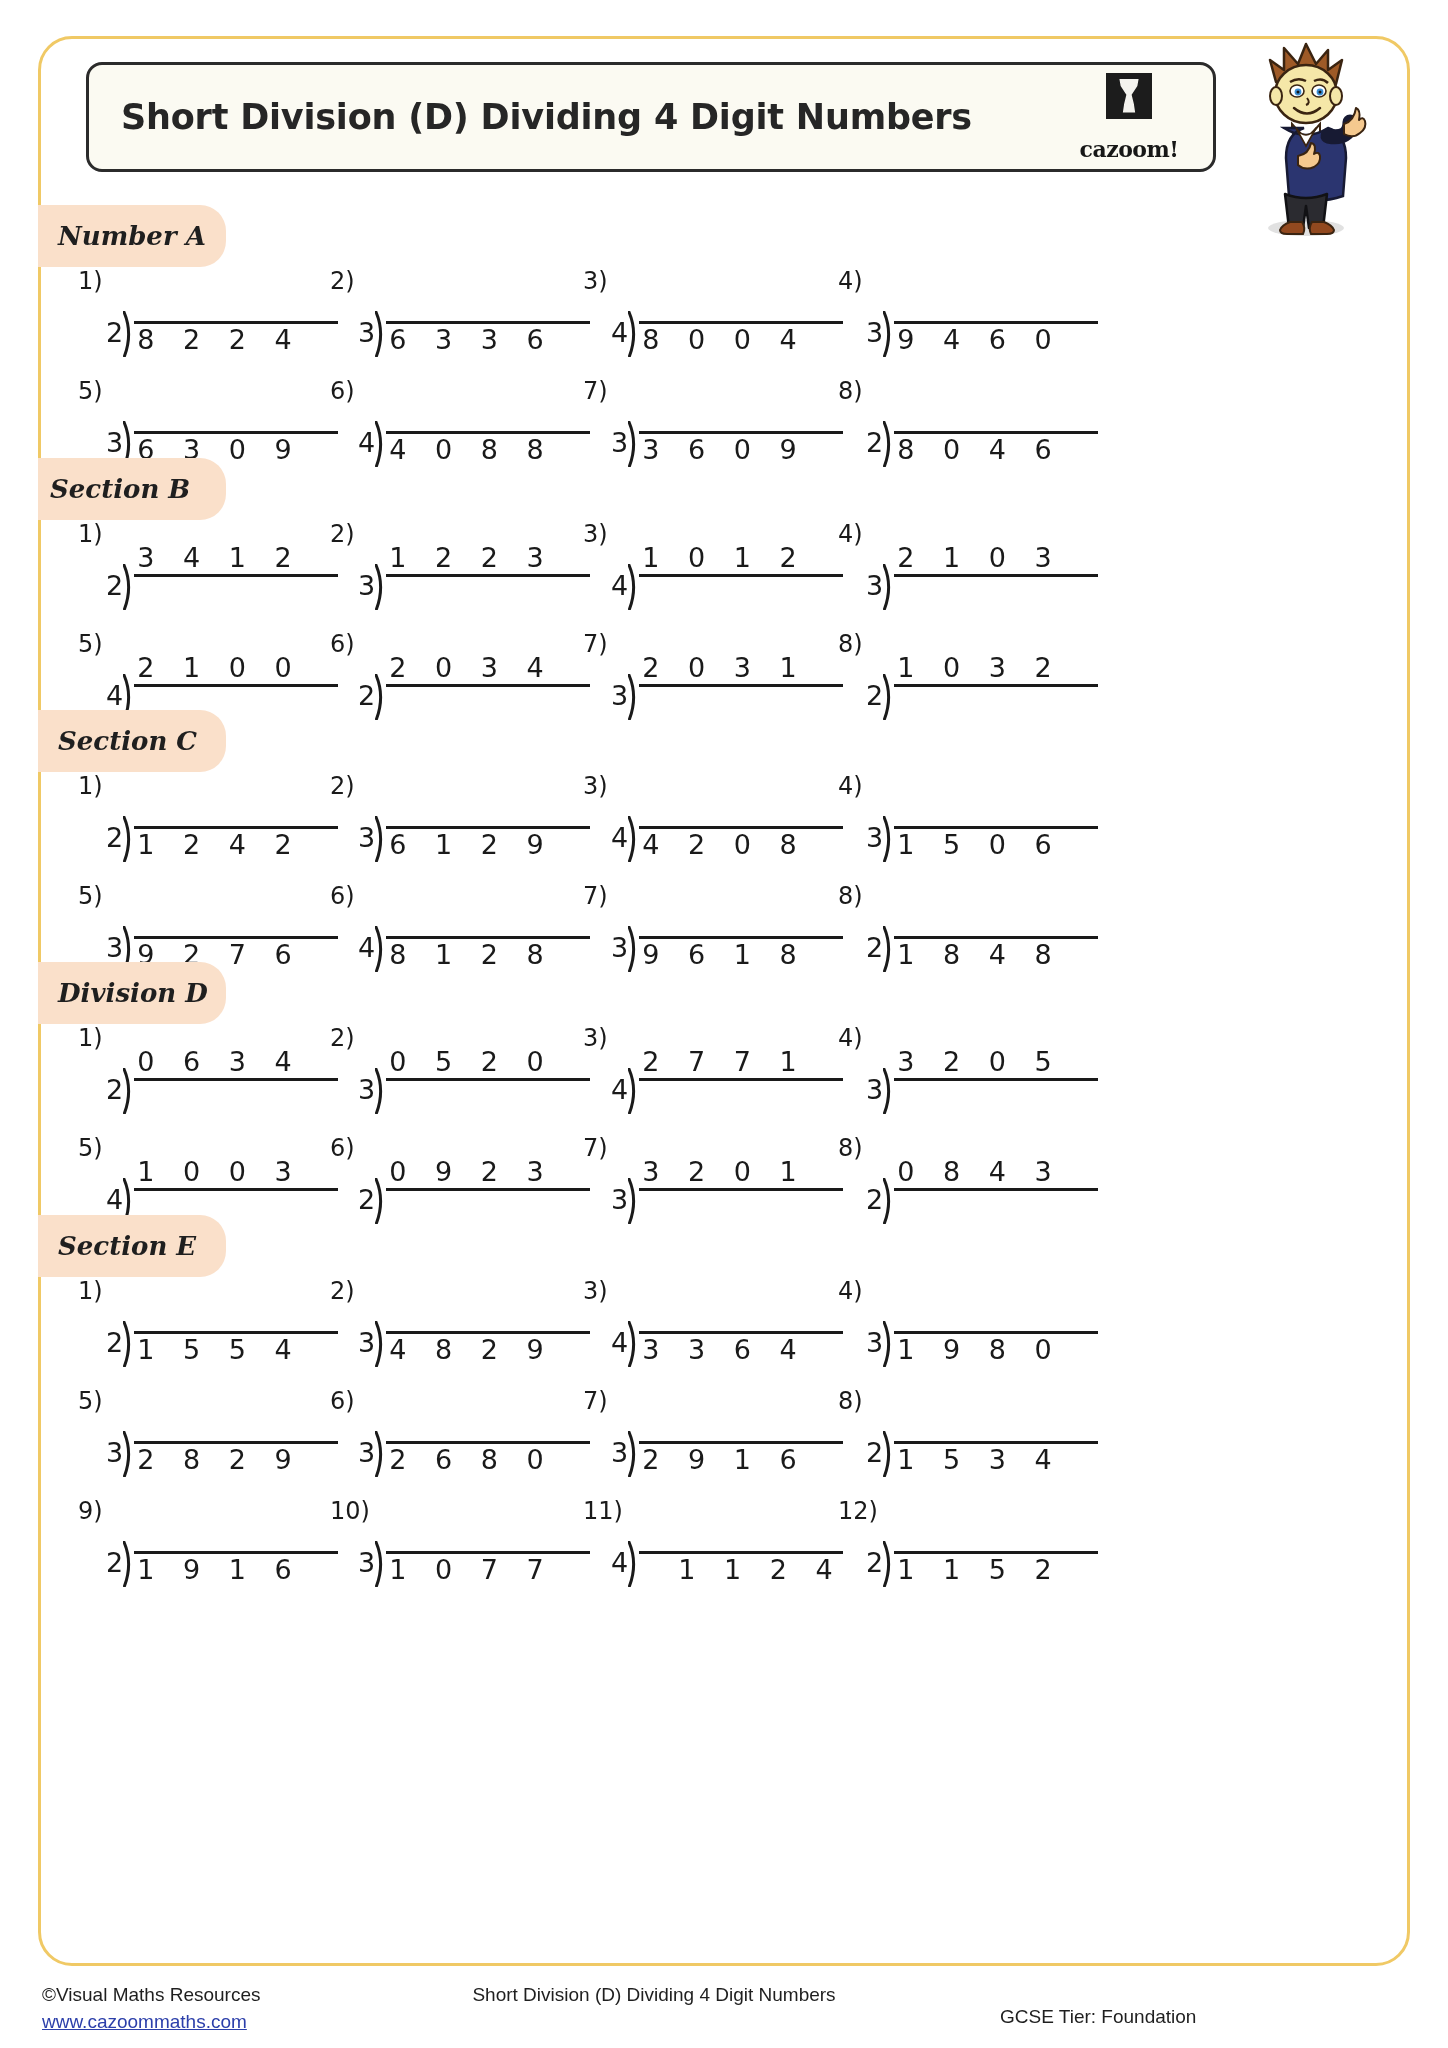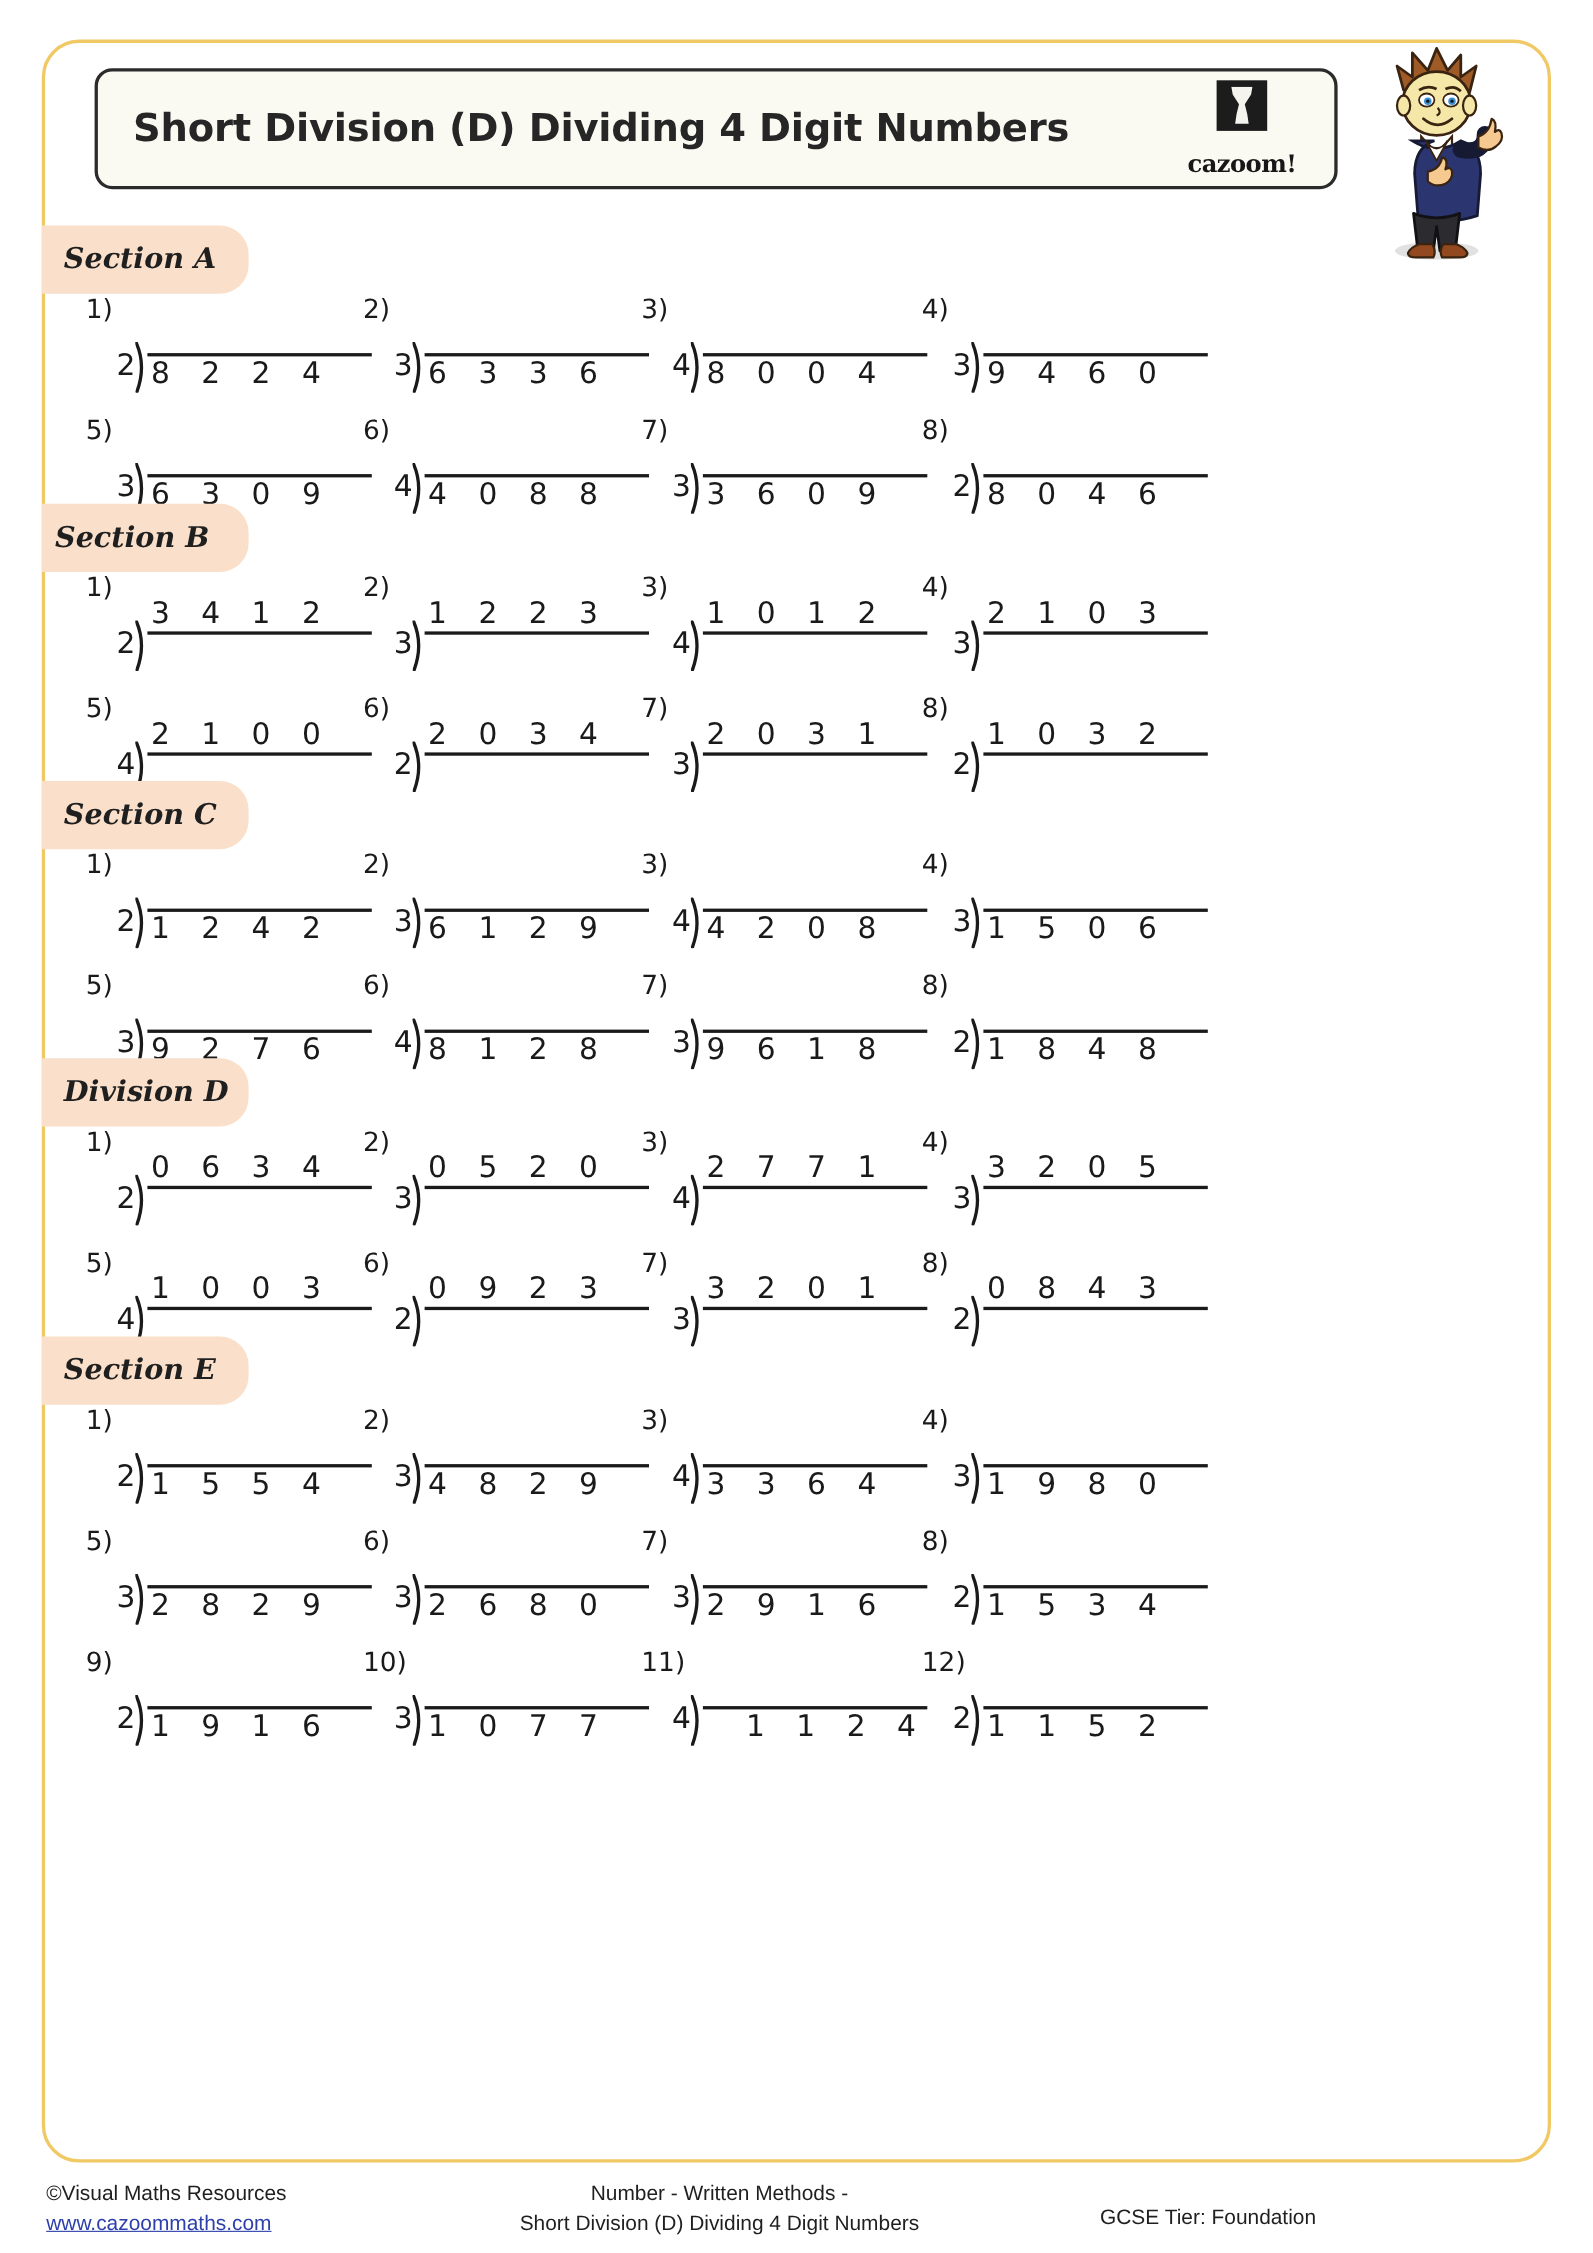--- a/index.html
+++ b/index.html
@@ -233,21 +233,21 @@
 
     <path d="M45 158 q21 8 42 0 l-4 34 l-14 0 l-3 -22 l-3 22 l-14 0 Z" fill="#2b2b30" stroke="#111114" stroke-width="2.5" stroke-linejoin="round"></path>
 
     <path d="M50 186 q-8 3 -10 8 q0 4 7 4 l16 0 q3 -6 -1 -12 Z" fill="#92491f" stroke="#3a2411" stroke-width="2"></path>
     <path d="M84 186 q8 3 10 8 q0 4 -7 4 l-16 0 q-3 -6 1 -12 Z" fill="#92491f" stroke="#3a2411" stroke-width="2"></path>
   </svg>
 </div>
 
 <div id="sections-host">
     <div class="section" style="top: 205px;">
-      <div class="section-label" style="left: 38px;">Section A</div>
+      <div class="section-label" style="left: 38px;">Number A</div>
       <div class="prob-grid" style="top: 62px;">
         <div class="problem" style="left: 78px; top: 0px;">
           <div class="prob-num">1)</div>
           <div class="div-wrap">
             <div class="divisor">2</div>
             <div class="bracket-curve">
               <svg width="11" height="46" viewBox="0 0 11 46">
                 <path d="M1 1 Q10 22 1.5 45" stroke="#1a1a1a" stroke-width="3" fill="none" stroke-linecap="round"></path>
               </svg>
             </div>
@@ -969,17 +969,16 @@
       </div>
     </div>
   </div>
 
 <div class="footer">
   <div class="footer-left">
     <div>©Visual Maths Resources</div>
     <a class="footer-link" href="#">www.cazoommaths.com</a>
   </div>
   <div class="footer-center">
-    <div>Number - Written Methods -</div>
     <div>Short Division (D) Dividing 4 Digit Numbers</div>
   </div>
   <div class="footer-right">GCSE Tier: Foundation</div>
 </div>
 
 </body></html>

